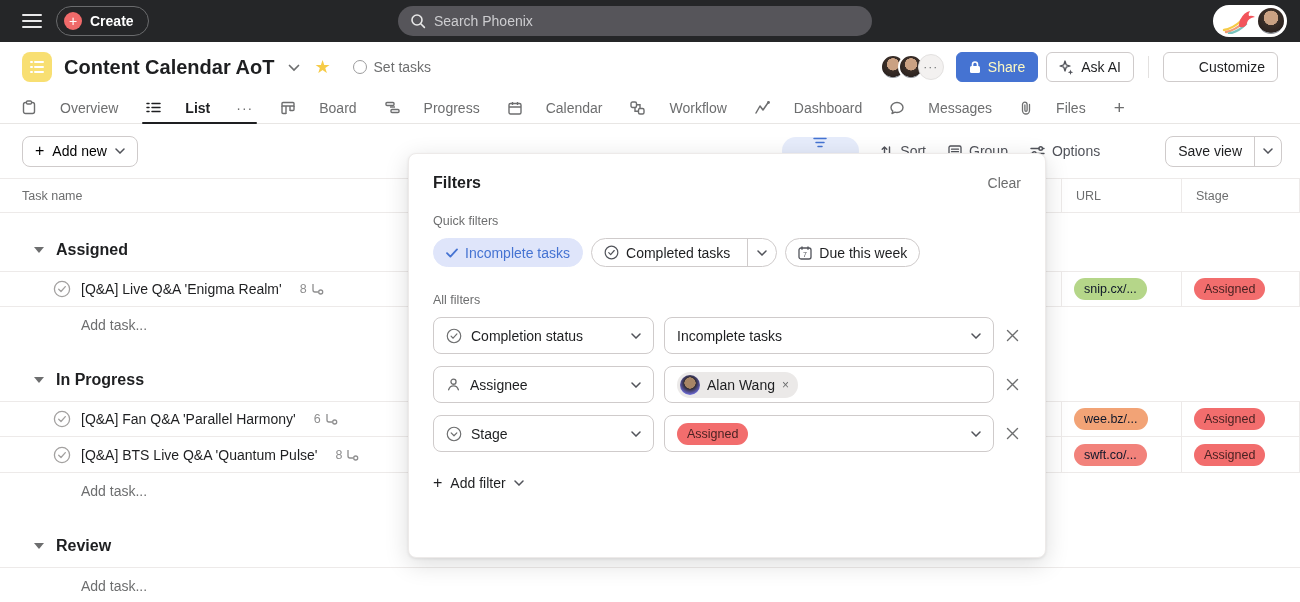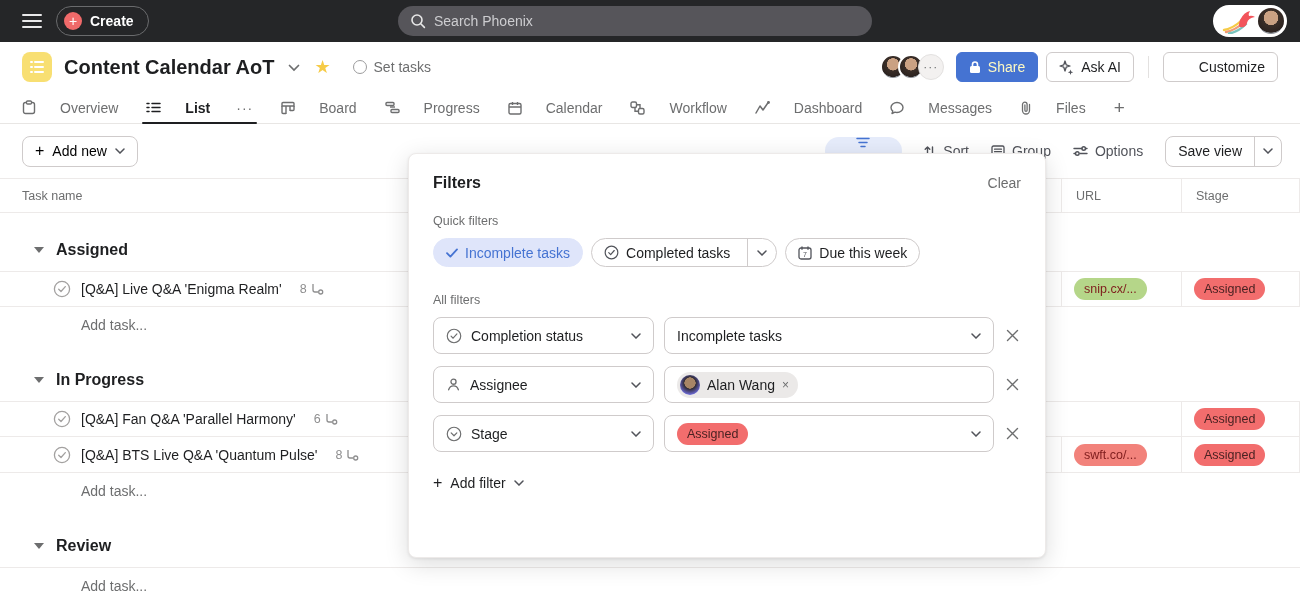--- a/index.html
+++ b/index.html
@@ -50,21 +50,21 @@
   .tab.active::after { content:""; position:absolute; left:-4px; right:-4px; bottom:-1px; height:2px; background:#1e1f21; border-radius:2px; }
   .tab-dots { color:#6d6e6f; font-weight:400; letter-spacing:1px; margin-left:2px; }
   .tab-plus { color:#6d6e6f; font-size:19px; cursor:pointer; }
 
   
   .toolbar { height:54px; display:flex; align-items:center; padding:0 18px 0 22px; }
   .addnew-btn { display:flex; align-items:center; gap:8px; height:31px; padding:0 12px; border:1px solid #cfcbcb; border-radius:8px; background:#fff; font-size:14px; font-weight:500; cursor:pointer; }
   .toolbar-right { margin-left:auto; display:flex; align-items:center; gap:22px; }
   .filter-chip { display:flex; align-items:center; gap:8px; background:#e6ecfb; color:#4573d2; border-radius:14px; height:28px; padding:0 12px; font-size:14px; font-weight:500; cursor:pointer;flex-direction:column; }
   .tool-item { display:flex; align-items:center; gap:7px; color:#51535a; font-size:14px; cursor:pointer; }
-  .saveview { display:flex; align-items:stretch; border:1px solid #cfcbcb; border-radius:8px; overflow:hidden; height:31px; }
+  .saveview { display:flex; align-items:stretch; border:1px solid #cfcbcb; border-radius:8px; overflow:hidden; height:31px;margin-left:43px; }
   .saveview .main { display:flex; align-items:center; padding:0 12px; font-size:14px; font-weight:500; cursor:pointer; }
   .saveview .caret { display:flex; align-items:center; padding:0 8px; border-left:1px solid #cfcbcb; color:#51535a; cursor:pointer; }
 
   
   .table { position:relative; }
   .thead { height:35px; display:flex; border-top:1px solid #edeae9; border-bottom:1px solid #edeae9; color:#6d6e6f; font-size:12.5px; align-items:center; }
   .col-task { flex:1; padding-left:22px; }
   .col-url, .col-stage { width:120px; border-left:1px solid #edeae9; padding-left:14px; height:100%; display:flex; align-items:center; }
   .col-stage { width:119px; border-right:1px solid #edeae9; }
   .section { margin-top:16px; }
@@ -72,21 +72,21 @@
   .section-header .tri { width:0; height:0; border-left:5px solid transparent; border-right:5px solid transparent; border-top:6px solid #6d6e6f; }
   .section-title { font-size:16px; font-weight:700; color:#1e1f21; }
   .task-row { height:36px; display:flex; align-items:stretch; border-top:1px solid #edeae9; border-bottom:1px solid #edeae9; }
   .task-row + .task-row { border-top:none; }
   .task-cell { flex:1; display:flex; align-items:center; padding-left:53px; gap:10px; }
   .task-check { color:#a3a1a0; cursor:pointer; }
   .task-name { font-size:14px; color:#1e1f21; }
   .subtask-meta { display:flex; align-items:center; gap:4px; color:#8e8e8f; font-size:12.5px; margin-left:8px; }
   .cell-url, .cell-stage { width:120px; border-left:1px solid #edeae9; display:flex; align-items:center; padding-left:12px; }
   .cell-stage { width:119px; border-right:1px solid #edeae9; }
-  .pill { border-radius:11px; height:22px; display:inline-flex; align-items:center; padding:0 10px; font-size:12.5px; color:#7f1d1d; white-space:nowrap; }
+  .pill { border-radius:11px; height:22px; display:inline-flex; align-items:center; padding:0 10px; font-size:12.5px; color:#0f172a; white-space:nowrap; }
   .stage-pill { background:#f26d6d; color:#4a2222; font-weight:500; }
   .addtask-row { height:36px; display:flex; align-items:center; padding-left:81px; color:#6d6e6f; font-size:14px; cursor:text; }
   .section-review .addtask-row { border-top:1px solid #edeae9; }
 
   
   .popup { position:absolute; left:408px; top:153px; width:638px; height:405px; background:#fff; border:1px solid #edeae9; border-radius:8px; box-shadow:0 6px 24px rgba(0,0,0,.14), 0 1px 3px rgba(0,0,0,.08); z-index:20; padding:20px 24px; }
   .popup-head { display:flex; align-items:center; justify-content:space-between; }
   .popup-title { font-size:16px; font-weight:700; }
   .popup-clear { font-size:14px; color:#6d6e6f; cursor:pointer; }
   .group-label { font-size:12.5px; color:#6d6e6f; margin:22px 0 10px; }
@@ -420,20 +420,23 @@
         <span class="subtask-meta">
           <span>6</span>
           <span class="icon">
               <svg width="13" height="12" viewBox="0 0 13 12">
                 <path d="M2 1v6a2 2 0 002 2h3" fill="none" stroke="currentColor" stroke-width="1.3"></path>
                 <circle cx="9.7" cy="9" r="2" fill="none" stroke="currentColor" stroke-width="1.3"></circle>
               </svg>
             </span>
         </span>
       </div>
+      <div class="cell-url">
+        <span class="pill" style="background: rgb(242, 163, 118);">wee.bz/...</span>
+      </div>
       <div class="cell-stage">
         <span class="pill stage-pill">Assigned</span>
       </div>
     </div>
     <div class="task-row">
       <div class="task-cell">
         <span class="task-check icon">
             <svg width="18" height="18" viewBox="0 0 18 18">
               <circle cx="9" cy="9" r="7.6" fill="none" stroke="currentColor" stroke-width="1.3"></circle>
               <path d="M5.7 9.2l2.3 2.3 4.3-4.9" fill="none" stroke="currentColor" stroke-width="1.3" stroke-linecap="round" stroke-linejoin="round"></path>

